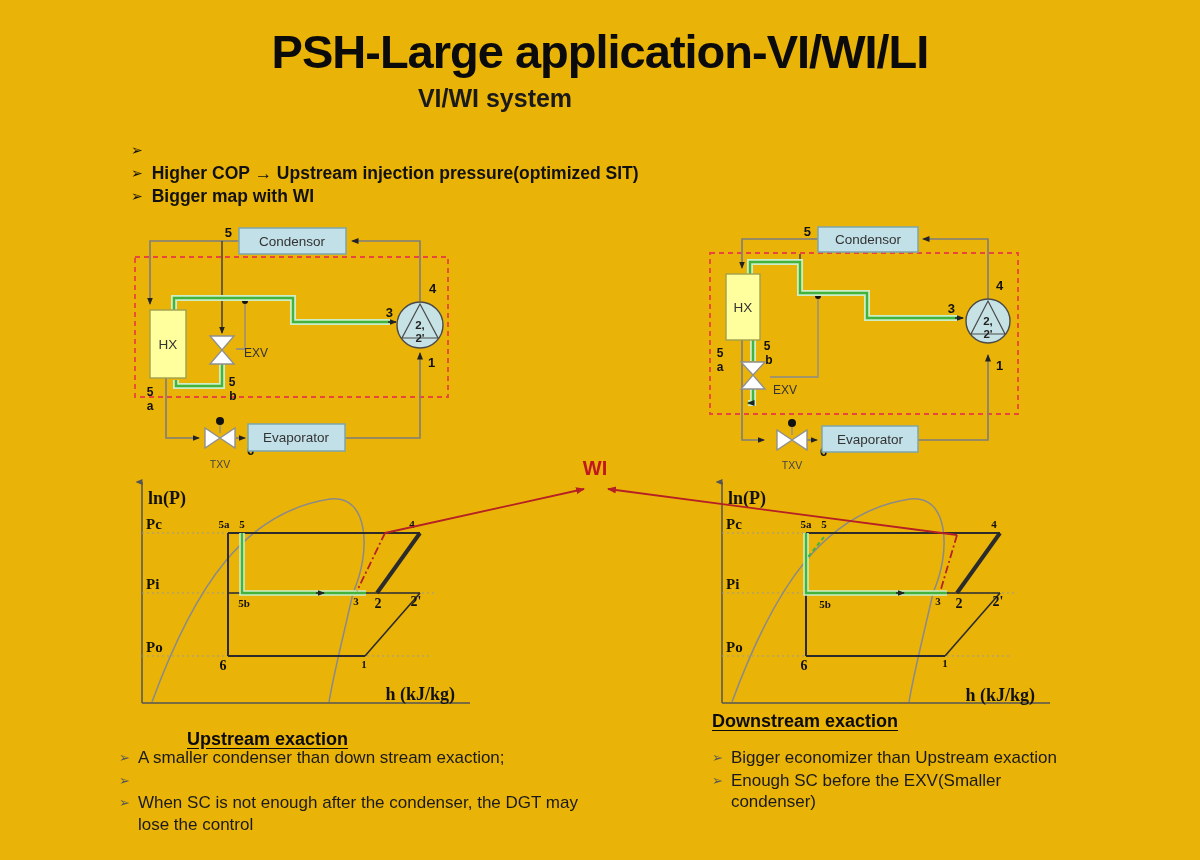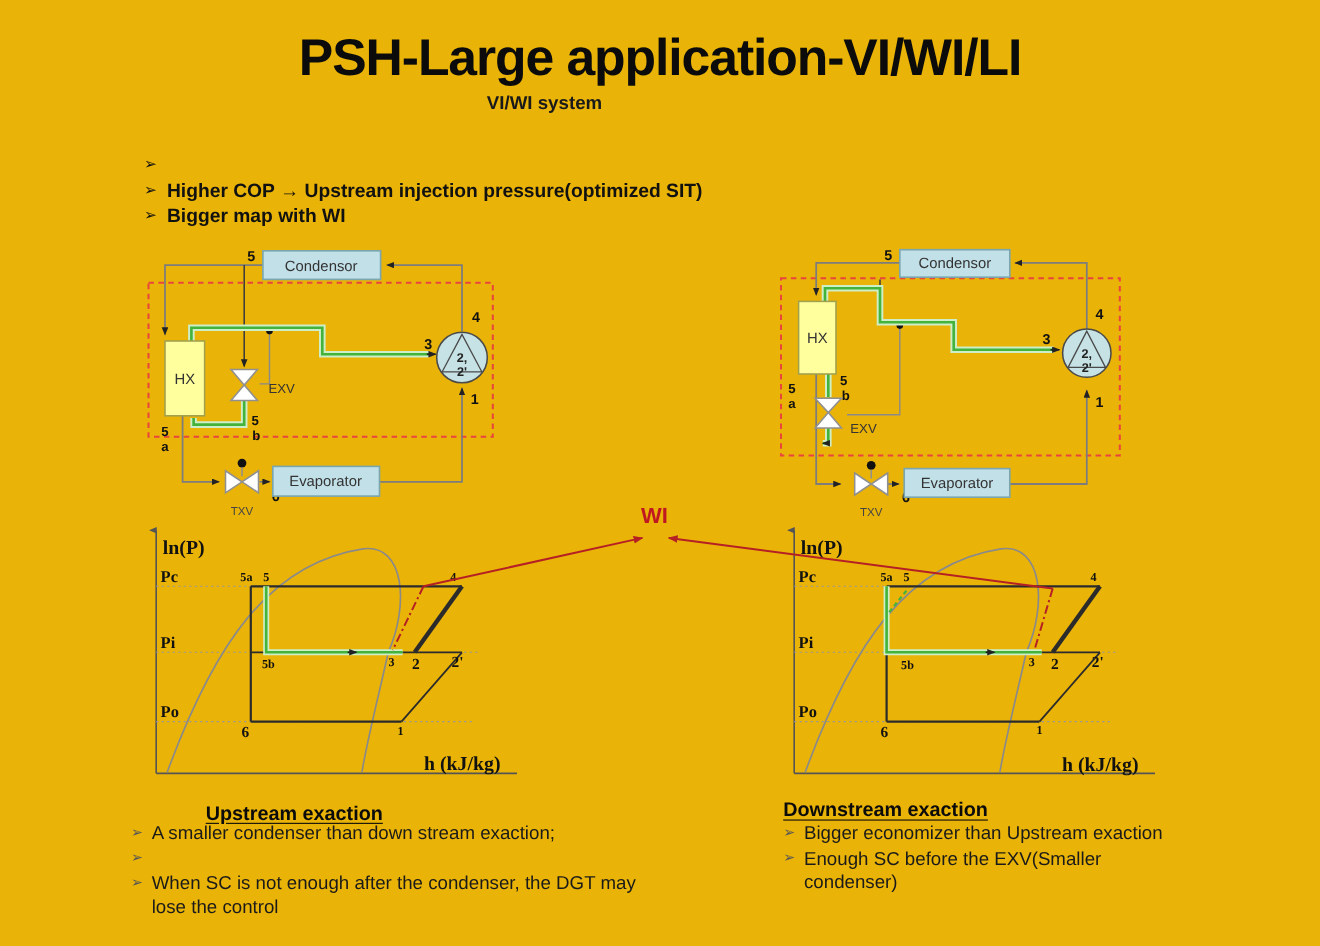--- a/index.html
+++ b/index.html
@@ -1,21 +1,21 @@
 <!DOCTYPE html>
 <html><head>
 <meta charset="utf-8">
 <style>
   html,body{margin:0;padding:0;background:#fff;}
   .slide{position:relative;width:1200px;height:860px;background:#eab308;overflow:hidden;
          font-family:"Liberation Sans",sans-serif;color:#111;}
   .title{position:absolute;top:24px;left:0;width:100%;text-align:center;
          font-size:47px;font-weight:800;letter-spacing:-1px;color:#0b0b0b;}
   .subtitle{position:absolute;top:84px;left:0;width:990px;text-align:center;
-         font-size:17px;font-weight:700;color:#1a1a1a;}
+         font-size:25px;font-weight:700;color:#1a1a1a;}
   .top-bullets{position:absolute;left:131px;top:139px;}
   .top-bullets .row{display:flex;gap:9px;font-size:17.5px;font-weight:700;line-height:23px;}
   .marker{font-family:"DejaVu Sans",sans-serif;font-size:14px;line-height:23px;color:#111;flex:0 0 auto;}
   .svg-layer{position:absolute;left:0;top:0;}
   .sec-head{position:absolute;font-size:18px;font-weight:700;text-decoration:underline;
             text-underline-offset:3px;color:#0b0b0b;}
   .sec-list{position:absolute;font-size:17px;line-height:21.5px;color:#1a1a1a;}
   .sec-list .row{display:flex;gap:8px;margin-bottom:1px;}
   .sec-list .marker{color:#555;font-size:13px;line-height:21.5px;}
   .sec-list .btext{white-space:pre-line;}
@@ -298,21 +298,21 @@
     <div class="row">
       <span class="marker">➢</span>
     </div>
     <div class="row">
       <span class="marker">➢</span>
       <span class="btext">When SC is not enough after the condenser, the DGT may
 lose the control</span>
     </div>
   </div>
 
-  <div class="sec-head" style="left:712px;top:726px;">Downstream exaction</div>
+  <div class="sec-head" style="left:712px;top:711px;">Downstream exaction</div>
   <div class="sec-list" style="left:712px;top:747px;width:450px;">
     <div class="row">
       <span class="marker">➢</span>
       <span class="btext">Bigger economizer than Upstream exaction</span>
     </div>
     <div class="row">
       <span class="marker">➢</span>
       <span class="btext">Enough SC before the EXV(Smaller
 condenser)</span>
     </div>

